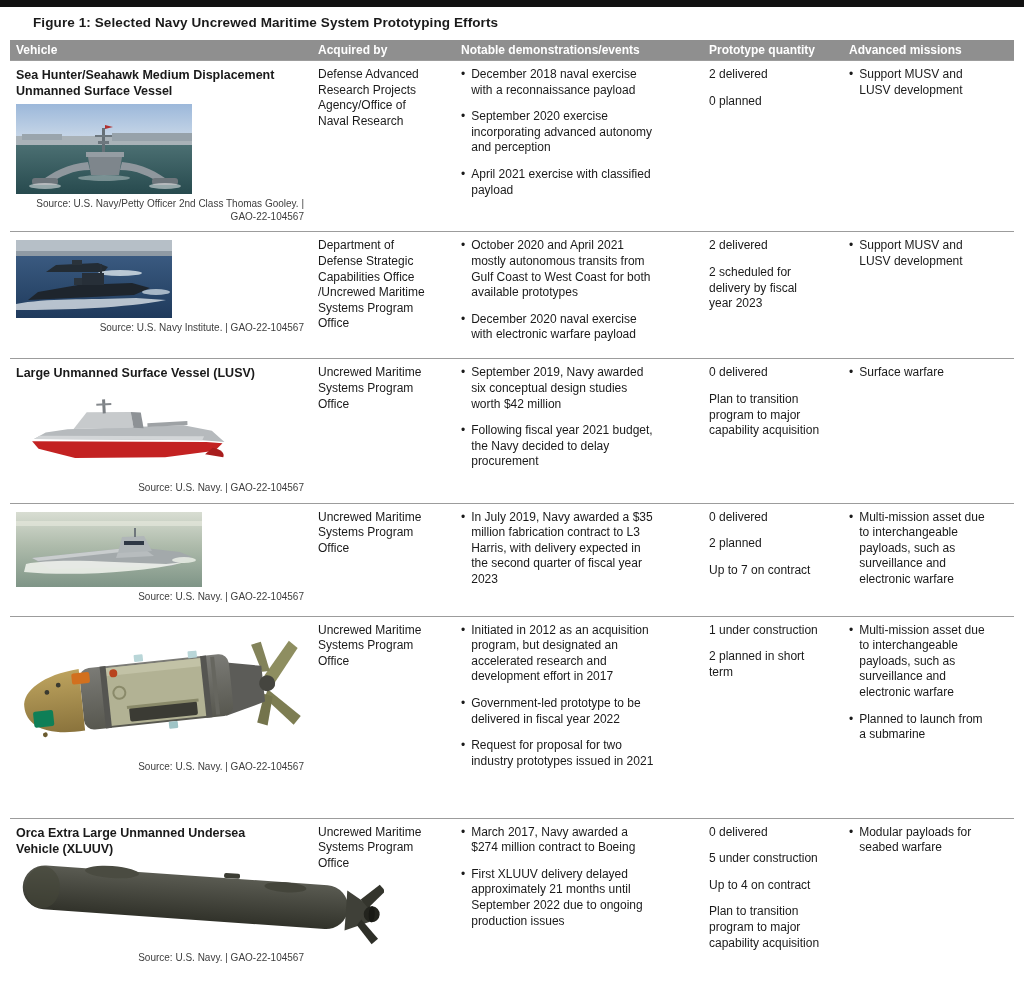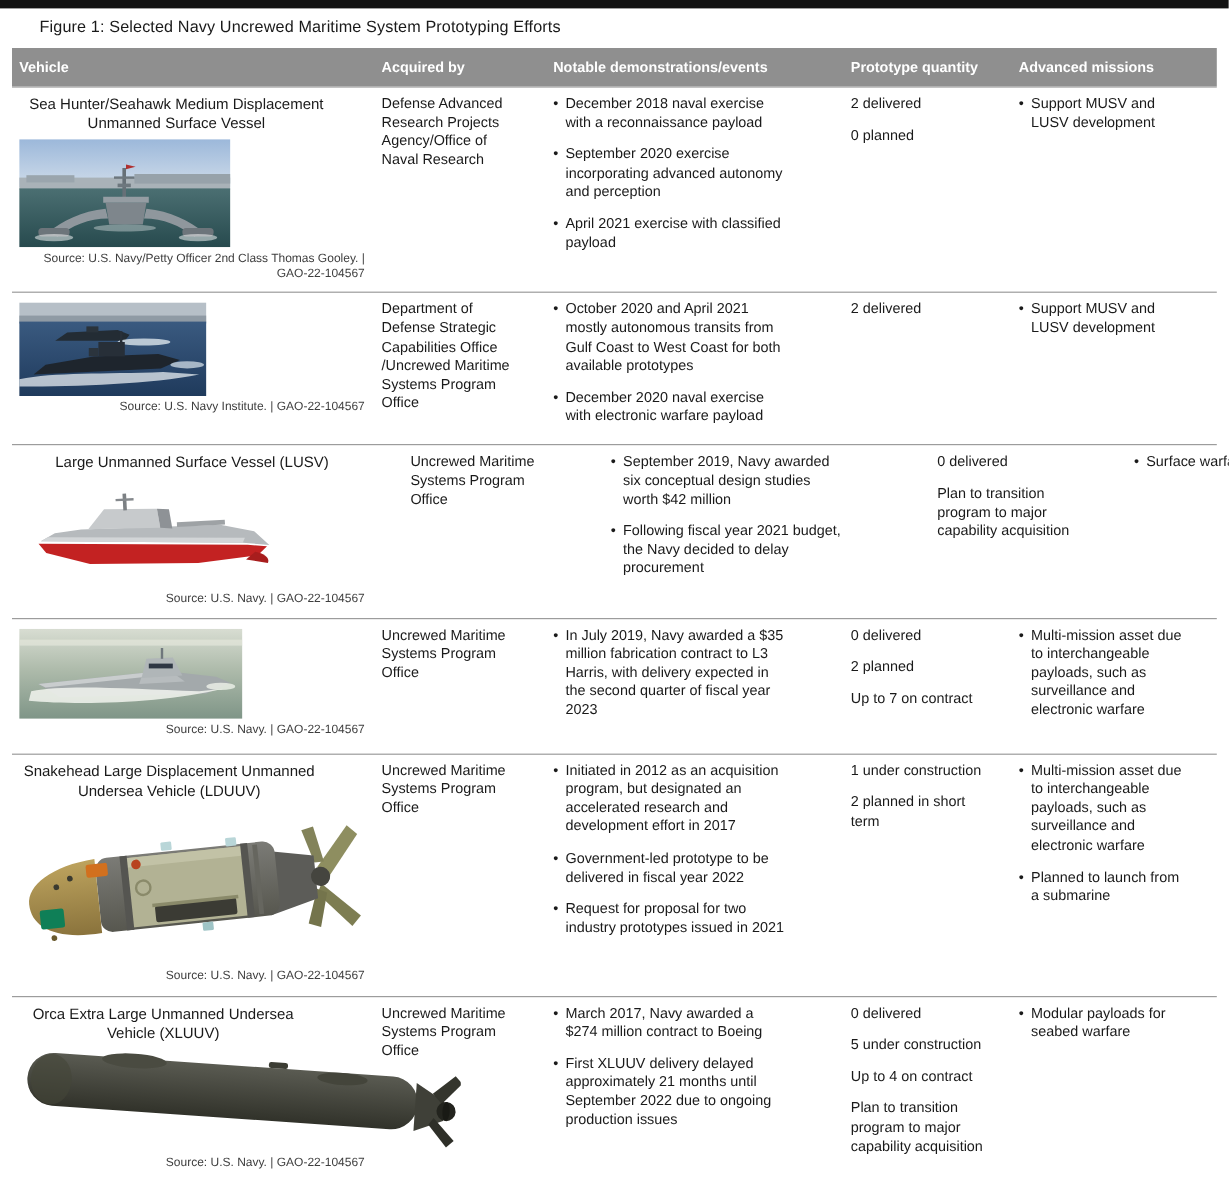--- a/index.html
+++ b/index.html
@@ -3,39 +3,39 @@
 <meta charset="utf-8">
 <style>
   html, body { margin:0; padding:0; background:#ffffff; }
   body {
     width:1024px; height:984px; overflow:hidden;
     font-family:"Liberation Sans", sans-serif;
     color:#1a1a1a;
     position:relative;
   }
   .topbar { height:7px; background:#111111; width:1024px; }
-  .fig-title { font-size:13.5px; font-weight:normal; margin:8px 10px 10px 10px; letter-spacing:.1px;padding-left:23px; }
+  .fig-title { font-size:13.5px; font-weight:bold; margin:8px 10px 10px 10px; letter-spacing:.1px;padding-left:23px; }
 
   .table { margin:0 10px; width:1004px; }
   .grid-row { display:grid; grid-template-columns:302px 143px 248px 140px 171px; }
 
-  .header-row { background:#8f8f8f; height:32px; align-items:center; }
+  .header-row { background:#8f8f8f; height:20px; align-items:center; }
   .header-cell { color:#ffffff; font-weight:bold; font-size:12px; padding:0 4px 0 6px; white-space:nowrap; }
 
   .row { border-top:1px solid #9c9c9c; }
-  .r1 { min-height:168px; } .r2 { min-height:126px; } .r3 { min-height:131px;gap:24px; }
+  .r1 { min-height:168px; } .r2 { min-height:126px; } .r3 { min-height:131px; }
   .r4 { min-height:112px; } .r5 { min-height:201px; } .r6 { min-height:143px; }
 
   .cell { padding:6px 8px 8px 6px; font-size:12px; line-height:1.3; }
   .c-acq { padding-right:26px; }
   .c-demos { padding-right:46px; }
   .c-qty { padding-right:20px; }
   .c-mis { padding-right:22px; }
 
-  .vname { font-weight:normal; font-size:12.5px; line-height:1.28; margin-bottom:5px;text-align:center; }
+  .vname { font-weight:bold; font-size:12.5px; line-height:1.28; margin-bottom:5px; }
   .w1 { max-width:262px; } .w5 { max-width:250px; } .w6 { max-width:240px; }
   .vimg { margin:2px 0 1px 0; }
   .vimg svg { display:block; }
   .vsrc { font-size:10px; color:#3e3e3e; line-height:1.32; margin-top:3px; max-width:292px;text-align:right; }
 
   .blt-item { display:flex; gap:6px; margin:0 0 11px 0; }
   .blt-item:last-child { margin-bottom:0; }
   .blt { flex:0 0 auto; }
   .qty-line { margin:0 0 11px 0; }
   .qty-line:last-child { margin-bottom:0; }
@@ -152,20 +152,21 @@
           <span class="blt">•</span>
           <span>October 2020 and April 2021 mostly autonomous transits from Gulf Coast to West Coast for both available prototypes</span>
         </div>
         <div class="blt-item">
           <span class="blt">•</span>
           <span>December 2020 naval exercise with electronic warfare payload</span>
         </div>
       </div>
     <div class="cell c-qty">
         <div class="qty-line">2 delivered</div>
+        <div class="qty-line">2 scheduled for delivery by fiscal year 2023</div>
       </div>
     <div class="cell c-mis">
         <div class="blt-item">
           <span class="blt">•</span>
           <span>Support MUSV and LUSV development</span>
         </div>
       </div>
   </div>
 
   <div class="grid-row row r3">
@@ -251,21 +252,20 @@
     <div class="cell c-mis">
         <div class="blt-item">
           <span class="blt">•</span>
           <span>Multi-mission asset due to interchangeable payloads, such as surveillance and electronic warfare</span>
         </div>
       </div>
   </div>
 
   <div class="grid-row row r5">
     <div class="cell">
-      <div class="vname w5">Snakehead Large Displacement Unmanned Undersea Vehicle (LDUUV)</div>
       <div class="vimg">
         <svg width="285" height="132" viewBox="0 0 285 132">
           <defs>
             <linearGradient id="snNose" x1="0" y1="0" x2="0" y2="1">
               <stop offset="0" stop-color="#bda35e"></stop>
                 <stop offset="1" stop-color="#8a733c"></stop>
             </linearGradient>
             <linearGradient id="snBody" x1="0" y1="0" x2="0" y2="1">
               <stop offset="0" stop-color="#7b7b76"></stop>
                 <stop offset="1" stop-color="#57574f"></stop>

